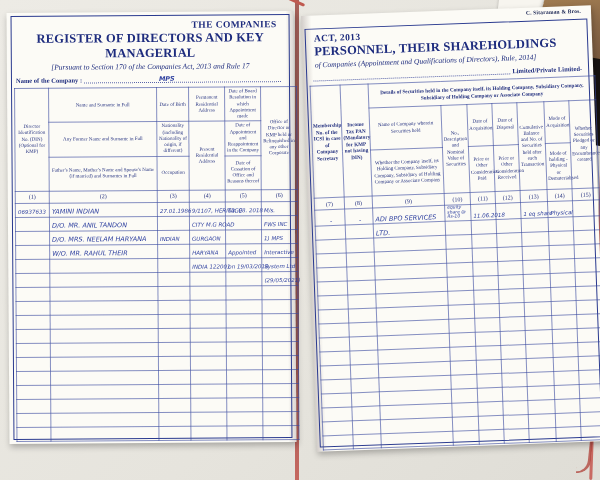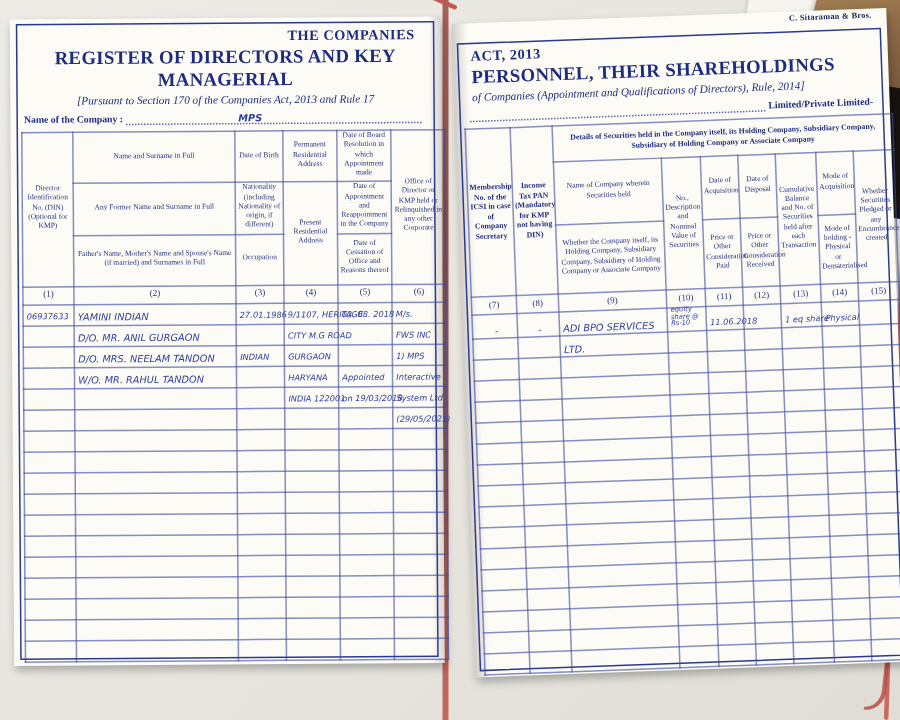--- a/index.html
+++ b/index.html
@@ -140,37 +140,37 @@
         <tr class="drow">
           <td class="hw hw-sm">06937633</td>
           <td class="hw">YAMINI INDIAN</td>
           <td class="hw hw-sm">27.01.1986</td>
           <td class="hw hw-sm">9/1107, HERITAGE</td>
           <td class="hw hw-sm">03. 08. 2018</td>
           <td class="hw hw-sm">M/s.</td>
         </tr>
         <tr class="drow">
           <td class="hw hw-sm"></td>
-          <td class="hw">D/O. MR. ANIL GURGAON</td>
+          <td class="hw">D/O. MR. ANIL TANDON</td>
           <td class="hw hw-sm"></td>
           <td class="hw hw-sm">CITY M.G ROAD</td>
           <td class="hw hw-sm"></td>
           <td class="hw hw-sm">FWS INC</td>
         </tr>
         <tr class="drow">
           <td class="hw hw-sm"></td>
-          <td class="hw">D/O. MRS. NEELAM TANDON</td>
+          <td class="hw">D/O. MRS. NEELAM HARYANA</td>
           <td class="hw hw-sm">INDIAN</td>
           <td class="hw hw-sm">GURGAON</td>
           <td class="hw hw-sm"></td>
           <td class="hw hw-sm">1) MPS</td>
         </tr>
         <tr class="drow">
           <td class="hw hw-sm"></td>
-          <td class="hw">W/O. MR. RAHUL TANDON</td>
+          <td class="hw">W/O. MR. RAHUL THEIR</td>
           <td class="hw hw-sm"></td>
           <td class="hw hw-sm">HARYANA</td>
           <td class="hw hw-sm">Appointed</td>
           <td class="hw hw-sm">Interactive</td>
         </tr>
         <tr class="drow">
           <td class="hw hw-sm"></td>
           <td class="hw"></td>
           <td class="hw hw-sm"></td>
           <td class="hw hw-sm">INDIA 122001</td>

